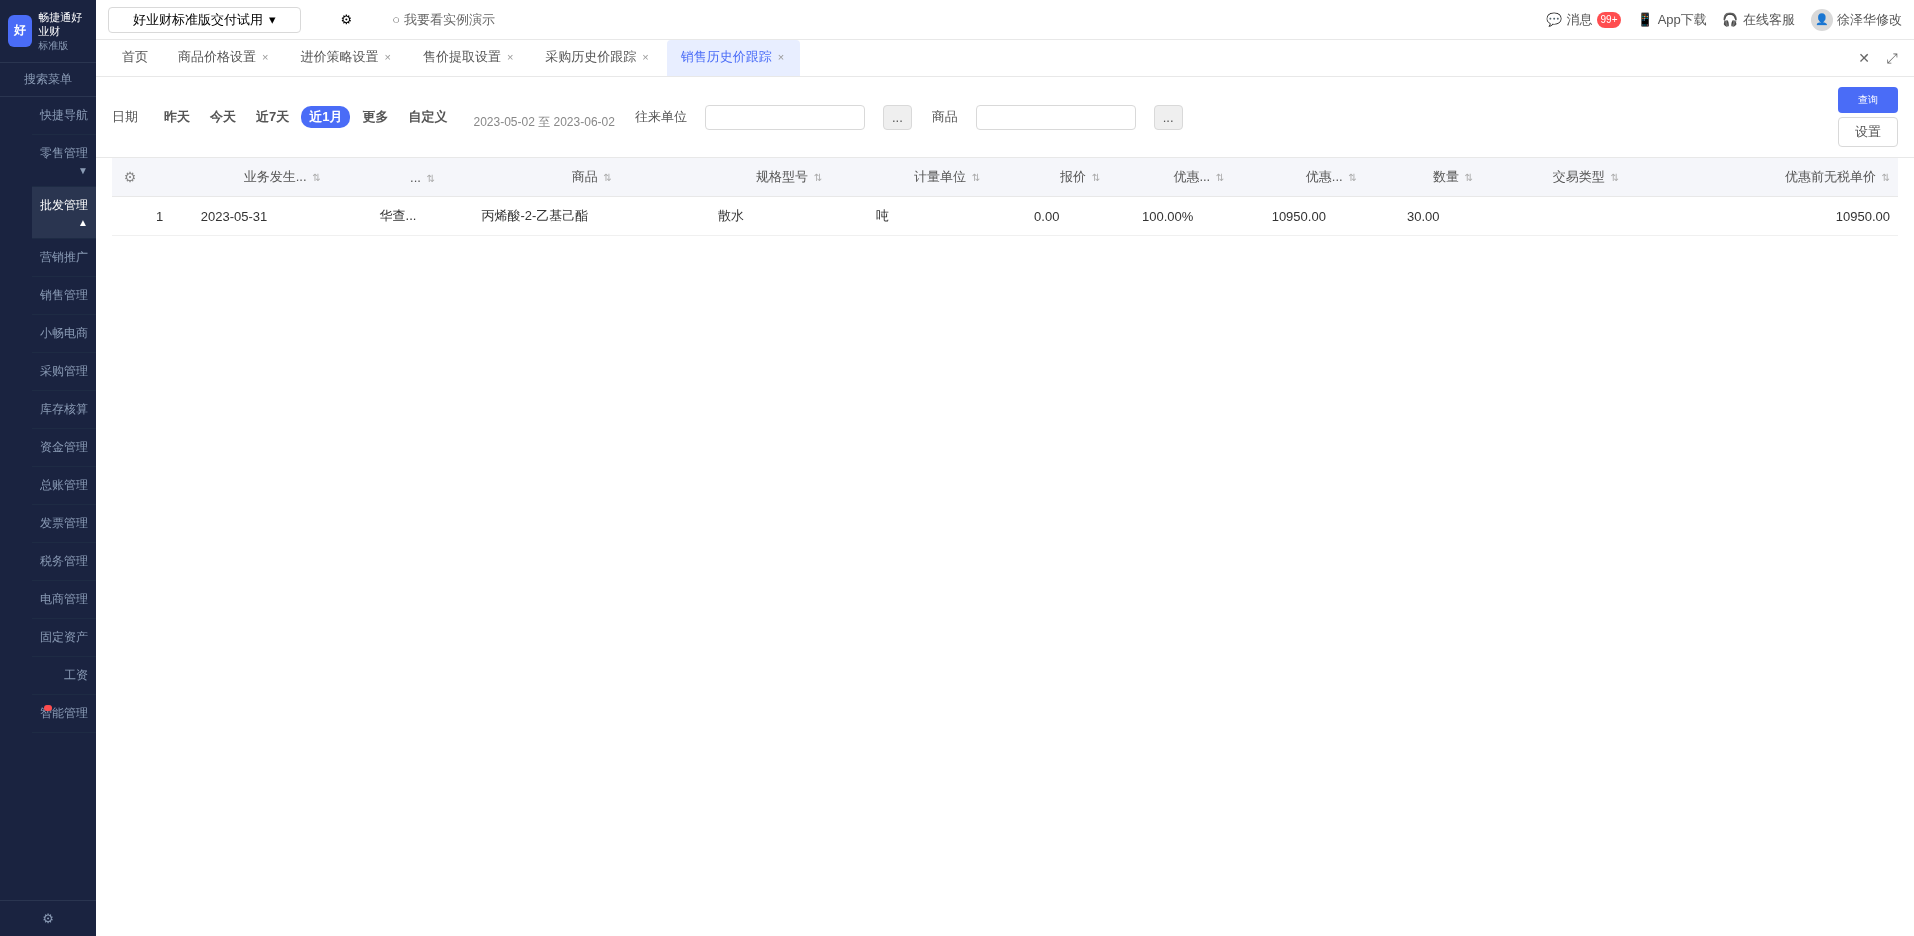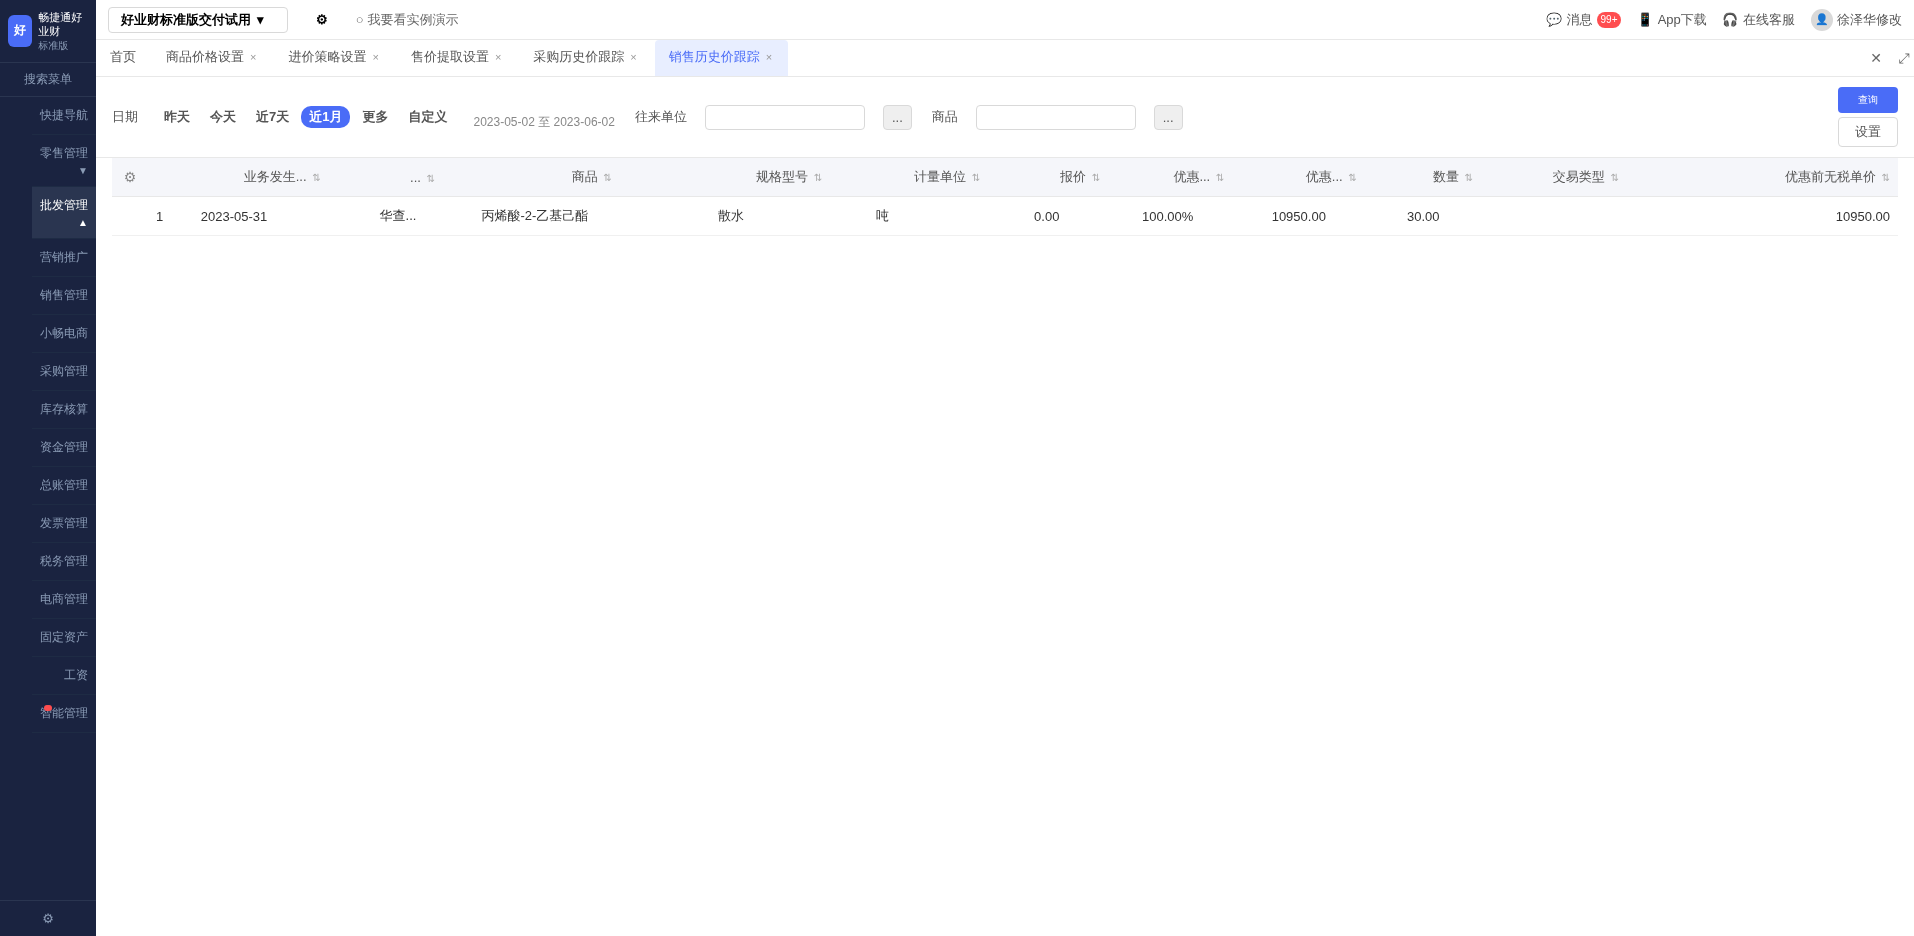--- a/index.html
+++ b/index.html
@@ -85,25 +85,24 @@
       padding: 0 12px;
       border-bottom: 1px solid #e8e8e8;
       gap: 16px;
     }
     .topbar-product-selector {
       display: flex;
       align-items: center;
       gap: 6px;
       border: 1px solid #d9d9d9;
       border-radius: 4px;
-      padding: 3px 12px;
+      padding: 3px 24px;
       cursor: pointer;
       font-size: 13px;
       min-width: 180px;
-      font-weight: bold;
     }
     .topbar-demo {
       display: flex; align-items: center; gap: 4px;
       color: #666; font-size: 13px; cursor: pointer;
     }
     .topbar-right {
       margin-left: auto;
       display: flex;
       align-items: center;
       gap: 16px;
@@ -120,21 +119,21 @@
       padding: 0 4px;
       line-height: 16px;
     }
 
     
     .tabs-bar {
       background: #fff;
       display: flex;
       align-items: center;
       border-bottom: 1px solid #e8e8e8;
-      padding: 0 0;
+      padding: 0 12px;
       gap: 2px;
       overflow-x: auto;
     }
     .tab-item {
       padding: 8px 14px;
       font-size: 13px;
       cursor: pointer;
       color: #555;
       border-bottom: 2px solid transparent;
       white-space: nowrap;

